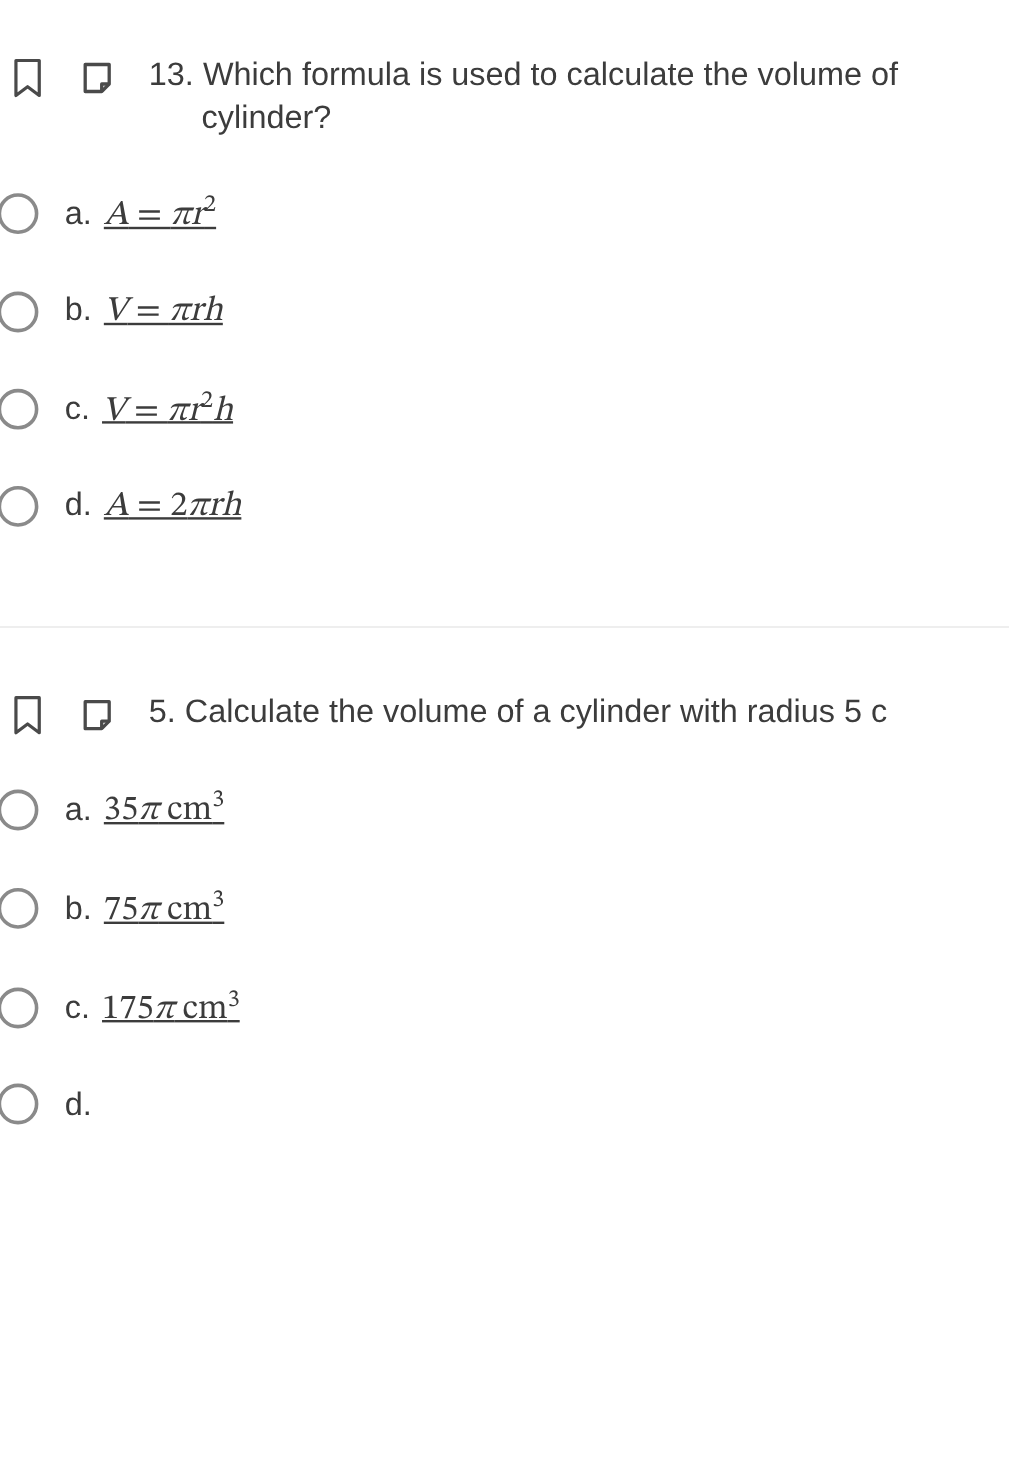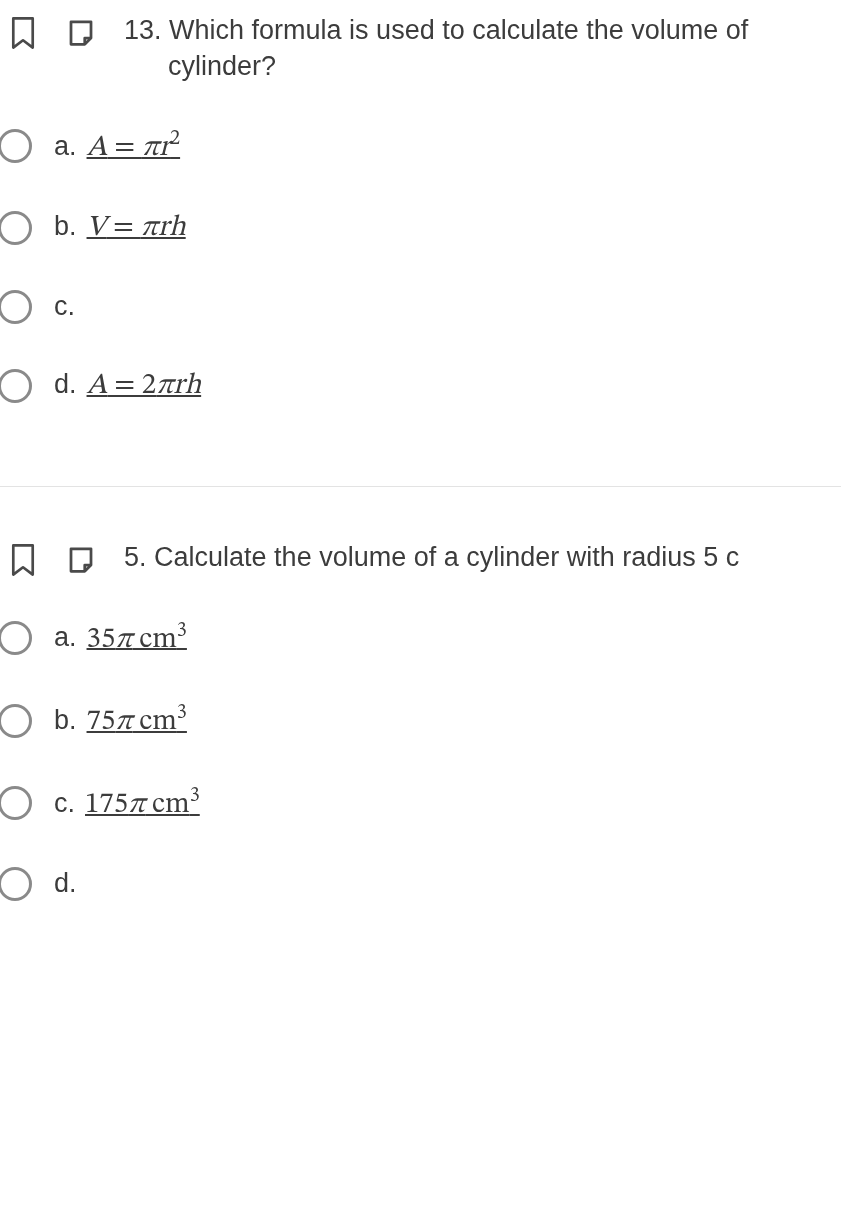--- a/index.html
+++ b/index.html
@@ -12,20 +12,21 @@
       color: #3c3c3c;
     }
     .question-block {
       padding: 0 0 30px 0;
     }
     .question-header {
       display: flex;
       align-items: flex-start;
       gap: 28px;
       padding: 12px 8px 20px 8px;
+      margin-top: 32px;
     }
     .bookmark-icon {
       width: 30px;
       height: 34px;
       flex-shrink: 0;
       margin-top: 4px;
     }
     .note-icon {
       width: 30px;
       height: 30px;
@@ -113,20 +114,21 @@
       <div class="radio"></div>
       <div class="option-label">
         <span class="letter">b.</span>
         <span class="math"><span class="math-it">V</span> = <span class="math-it">πrh</span></span>
       </div>
     </div>
     <div class="option-row">
       <div class="radio"></div>
       <div class="option-label">
         <span class="letter">c.</span>
+        <span class="math"><span class="math-it">V</span> = <span class="math-it">πr</span><sup>2</sup><span class="math-it">h</span></span>
       </div>
     </div>
     <div class="option-row">
       <div class="radio"></div>
       <div class="option-label">
         <span class="letter">d.</span>
         <span class="math"><span class="math-it">A</span> = 2<span class="math-it">πrh</span></span>
       </div>
     </div>
   </div>

